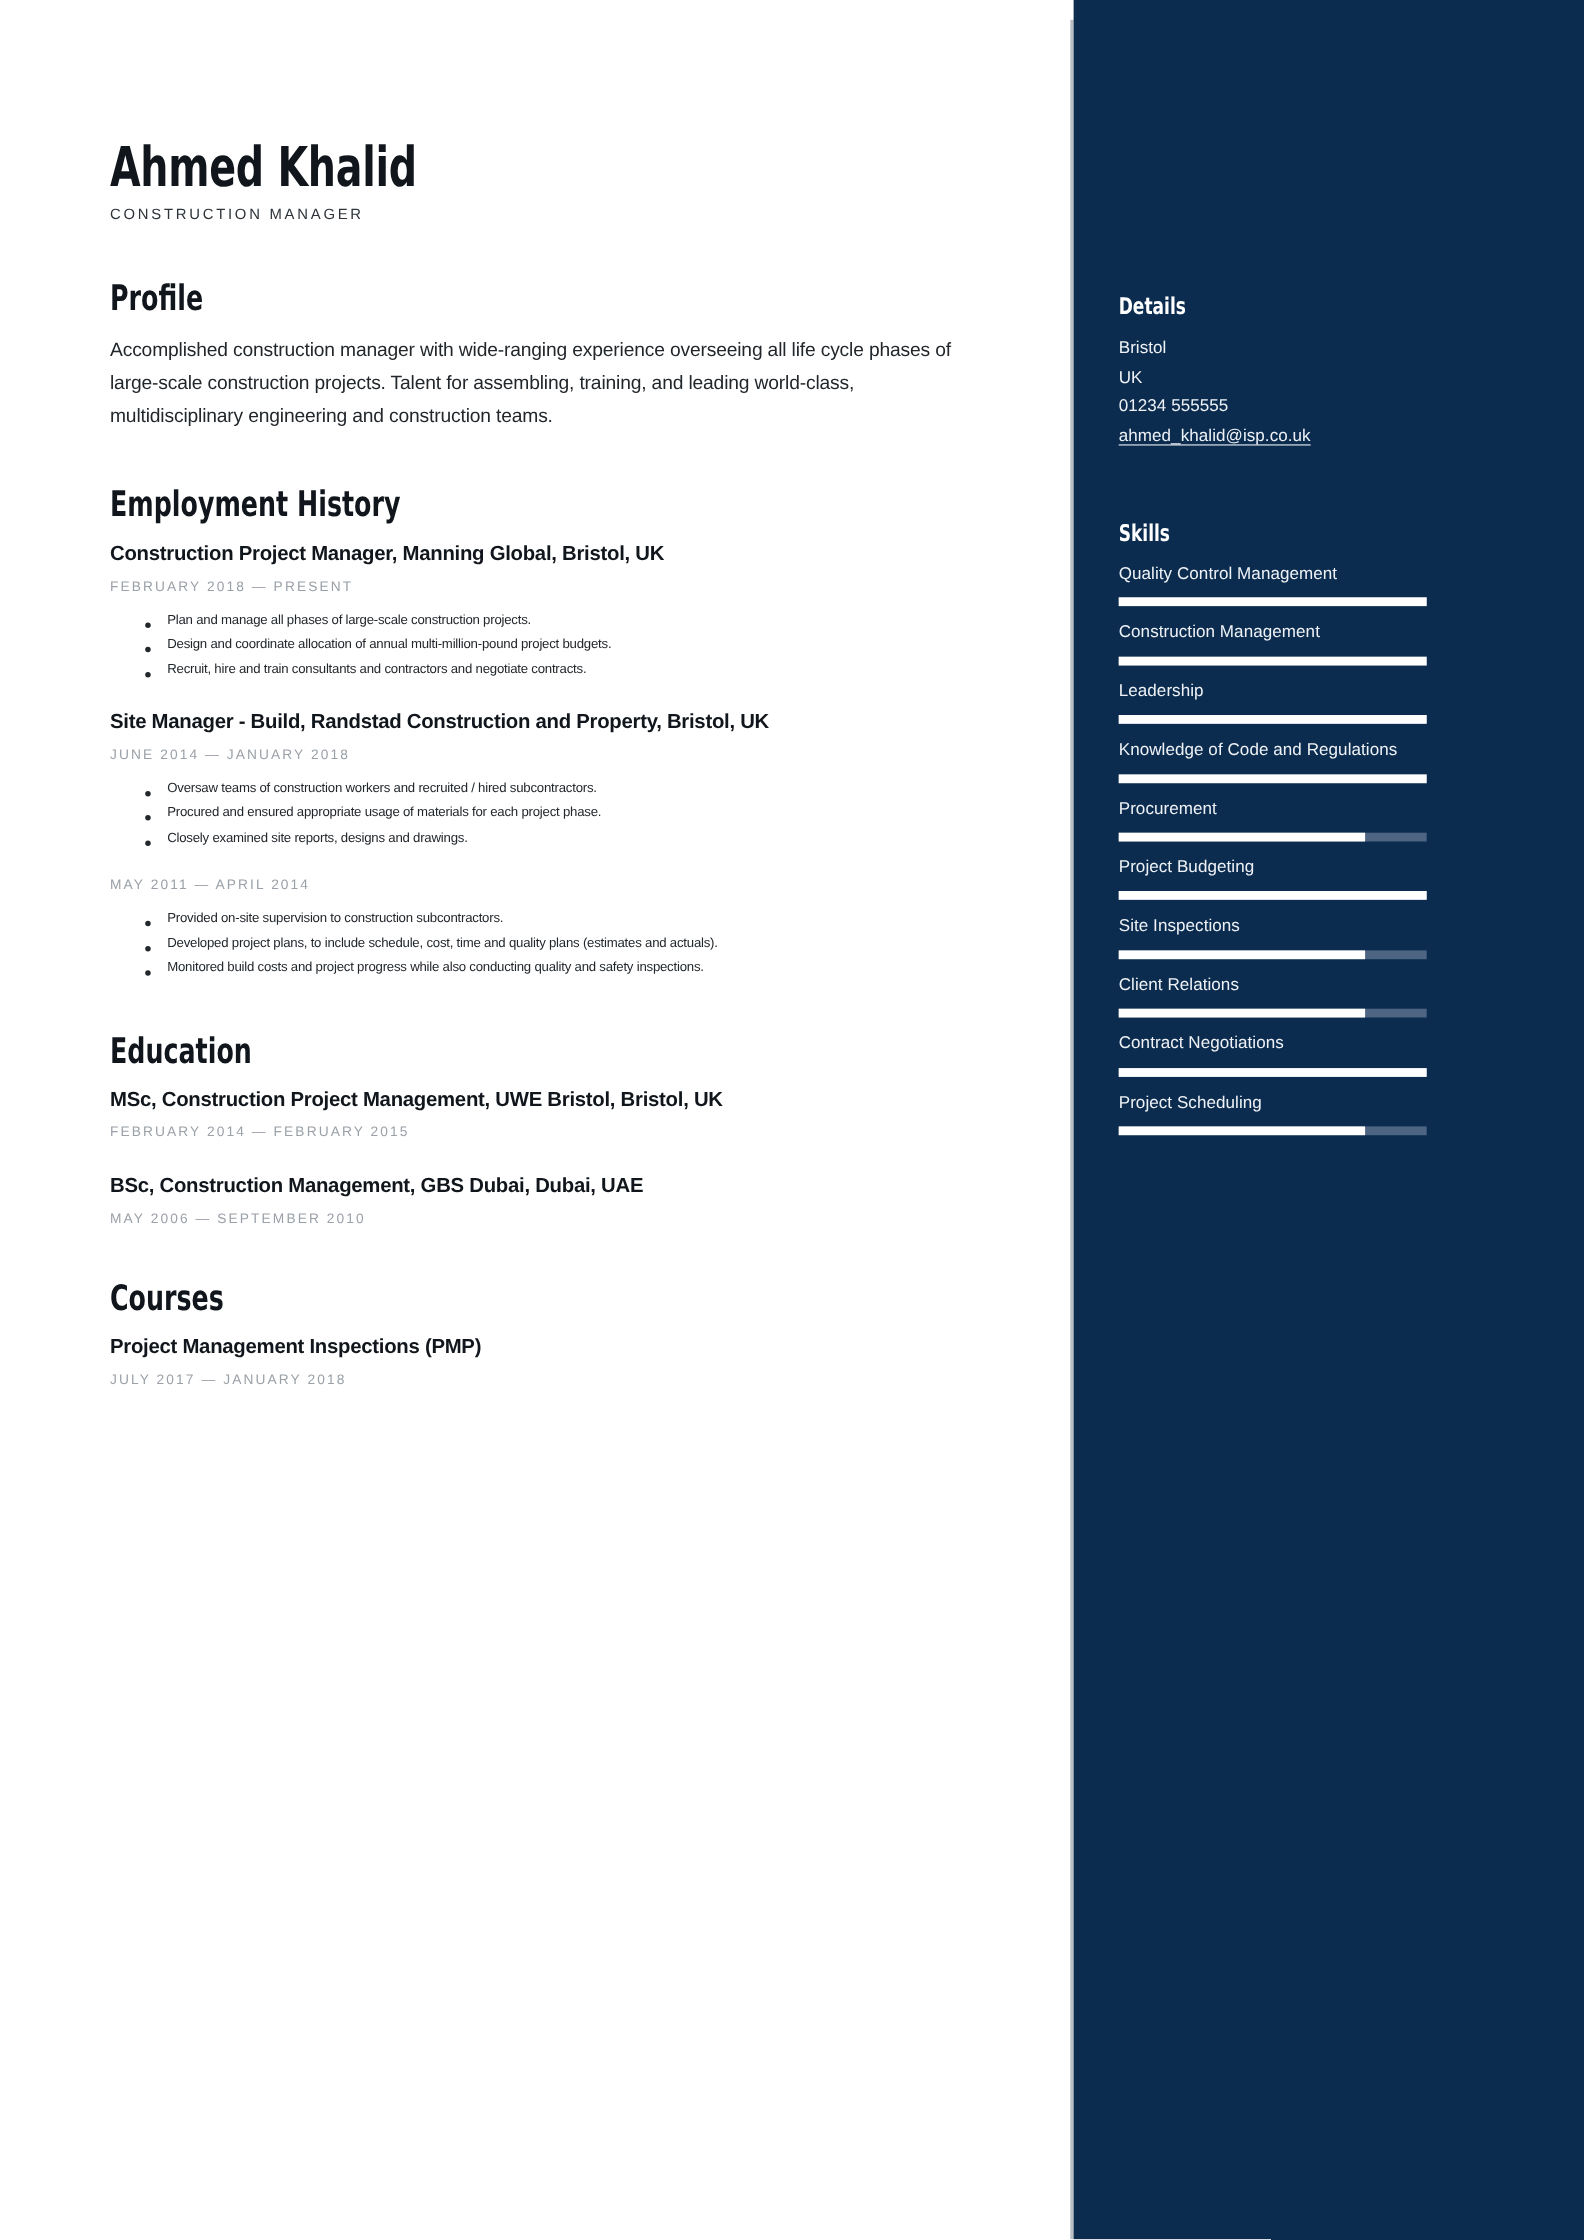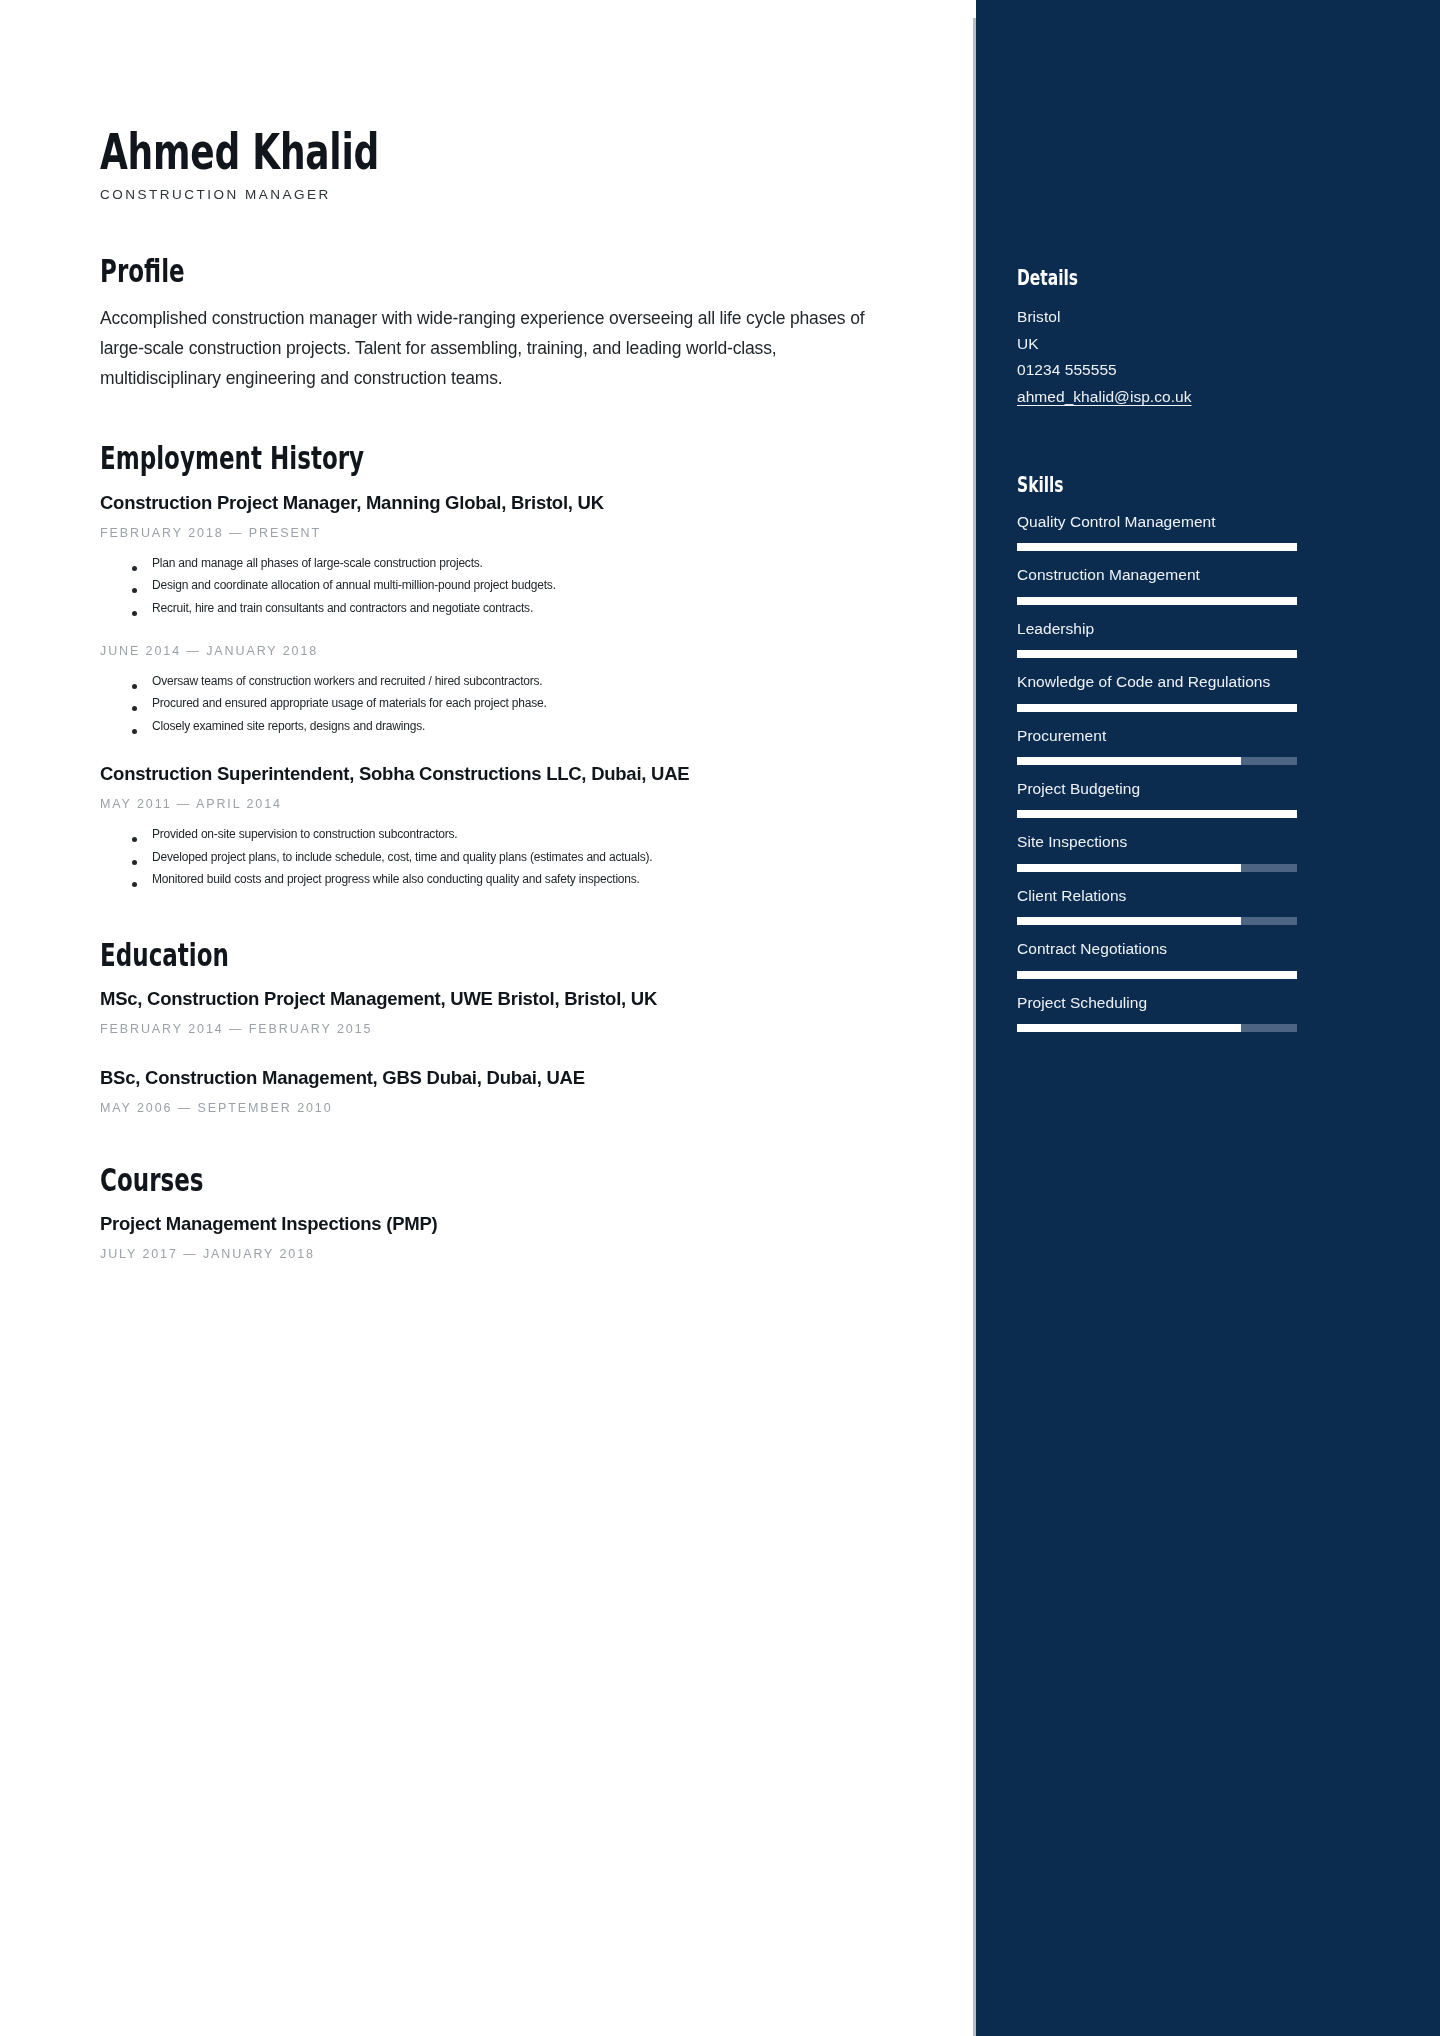--- a/index.html
+++ b/index.html
@@ -214,30 +214,30 @@
         <div class="entry-title">Construction Project Manager, Manning Global, Bristol, UK</div>
         <div class="entry-date">FEBRUARY 2018 — PRESENT</div>
         <ul class="bullets">
           <li>Plan and manage all phases of large-scale construction projects.</li>
           <li>Design and coordinate allocation of annual multi-million-pound project budgets.</li>
           <li>Recruit, hire and train consultants and contractors and negotiate contracts.</li>
         </ul>
       </div>
 
       <div class="entry">
+        <div class="entry-title">Site Manager - Build, Randstad Construction and Property, Bristol, UK</div>
         <div class="entry-date">JUNE 2014 — JANUARY 2018</div>
         <ul class="bullets">
           <li>Oversaw teams of construction workers and recruited / hired subcontractors.</li>
           <li>Procured and ensured appropriate usage of materials for each project phase.</li>
           <li>Closely examined site reports, designs and drawings.</li>
         </ul>
       </div>
 
       <div class="entry">
-        <div class="entry-title">Construction Superintendent, Sobha Constructions LLC, Dubai, UAE</div>
         <div class="entry-date">MAY 2011 — APRIL 2014</div>
         <ul class="bullets">
           <li>Provided on-site supervision to construction subcontractors.</li>
           <li>Developed project plans, to include schedule, cost, time and quality plans (estimates and actuals).</li>
           <li>Monitored build costs and project progress while also conducting quality and safety inspections.</li>
         </ul>
       </div>
     </div>
 
     <div class="section">

